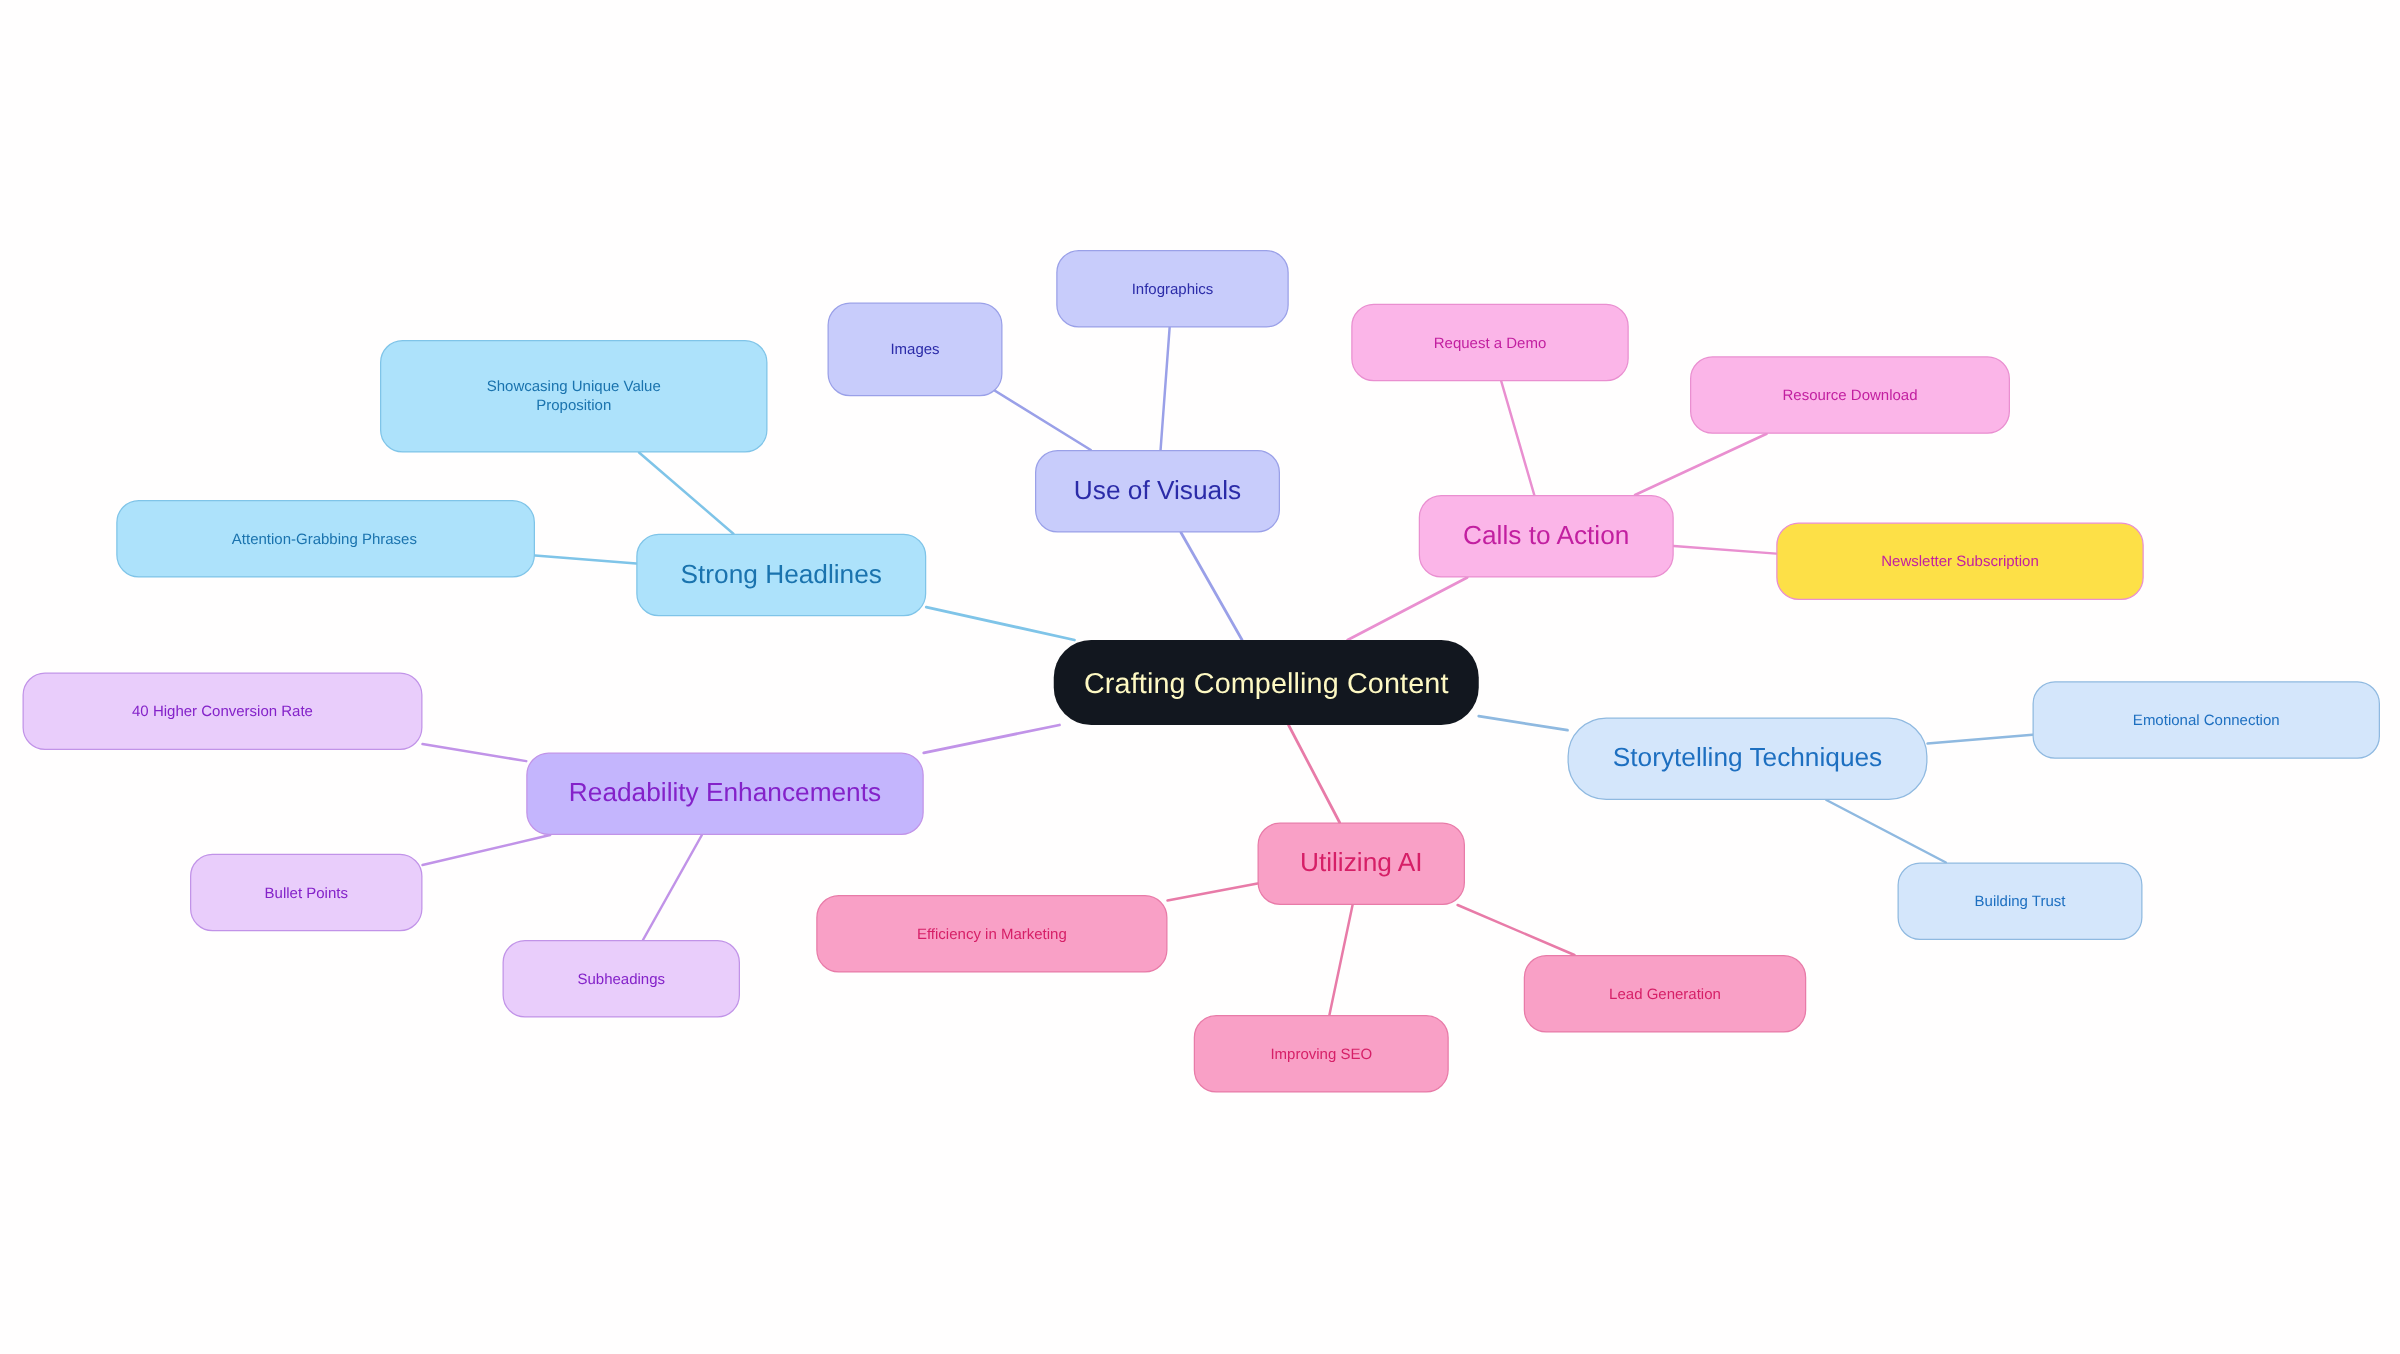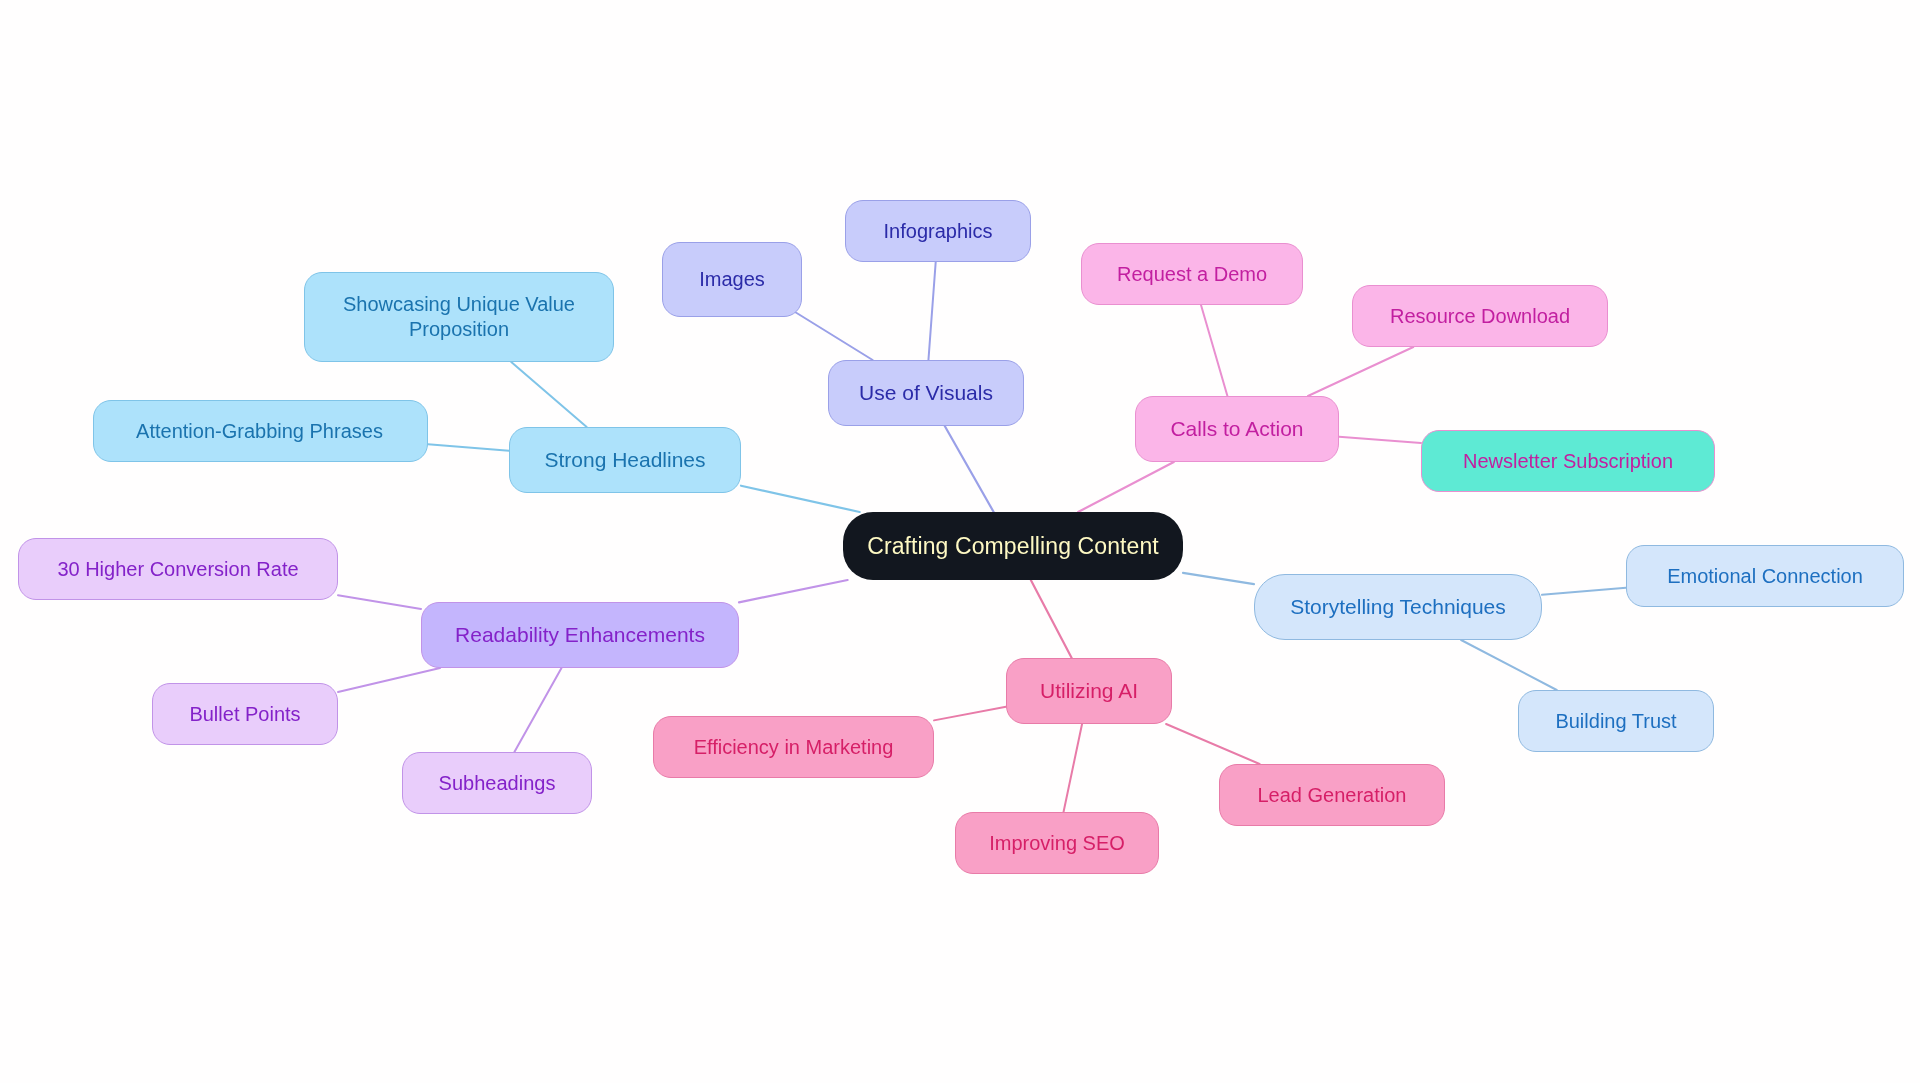--- a/index.html
+++ b/index.html
@@ -39,21 +39,21 @@
     white-space: pre-line;
     padding: 0 14px;
   }
   .node.root {
     border-radius: 30px;
     border-width: 0;
     font-size: 23px;
     letter-spacing: 0.1px;
   }
   .node.branch { font-size: 21px; }
-  .node.leaf   { font-size: 20px; }
+  .node.leaf   { font-size: 12px; }
 </style>
 </head>
 <body>
 
 <div id="canvas">
   <svg id="edges" viewBox="0 0 1920 1083" preserveAspectRatio="none">
       <path d="M 859.6046511627907 512 L 741 485.7113402061856" stroke="#7fc4e8" stroke-width="2.2" stroke-linecap="round" fill="none"></path>
       <path d="M 586.6923076923077 427 L 511.23776223776224 362" stroke="#7fc4e8" stroke-width="2" stroke-linecap="round" fill="none"></path>
       <path d="M 509 450.77091906721535 L 428 444.32647462277095" stroke="#7fc4e8" stroke-width="2" stroke-linecap="round" fill="none"></path>
       <path d="M 993.6666666666666 512 L 944.7647058823529 426" stroke="#9aa0e8" stroke-width="2.2" stroke-linecap="round" fill="none"></path>
@@ -80,26 +80,26 @@
       <div class="node branch" style="left: 509px; top: 427px; width: 232px; height: 66px; background: rgb(173, 226, 251); border-color: rgb(127, 196, 232); color: rgb(26, 115, 174);">Strong Headlines</div>
       <div class="node leaf" style="left: 304px; top: 272px; width: 310px; height: 90px; background: rgb(173, 226, 251); border-color: rgb(127, 196, 232); color: rgb(26, 115, 174);">Showcasing Unique Value
 Proposition</div>
       <div class="node leaf" style="left: 93px; top: 400px; width: 335px; height: 62px; background: rgb(173, 226, 251); border-color: rgb(127, 196, 232); color: rgb(26, 115, 174); padding-left: 12px;">Attention-Grabbing Phrases</div>
       <div class="node branch" style="left: 828px; top: 360px; width: 196px; height: 66px; background: rgb(200, 204, 251); border-color: rgb(154, 160, 232); color: rgb(43, 43, 168);">Use of Visuals</div>
       <div class="node leaf" style="left: 845px; top: 200px; width: 186px; height: 62px; background: rgb(200, 204, 251); border-color: rgb(154, 160, 232); color: rgb(43, 43, 168);">Infographics</div>
       <div class="node leaf" style="left: 662px; top: 242px; width: 140px; height: 75px; background: rgb(200, 204, 251); border-color: rgb(154, 160, 232); color: rgb(43, 43, 168);">Images</div>
       <div class="node branch" style="left: 1135px; top: 396px; width: 204px; height: 66px; background: rgb(251, 181, 232); border-color: rgb(233, 143, 208); color: rgb(194, 31, 160);">Calls to Action</div>
       <div class="node leaf" style="left: 1081px; top: 243px; width: 222px; height: 62px; background: rgb(251, 181, 232); border-color: rgb(233, 143, 208); color: rgb(194, 31, 160);">Request a Demo</div>
       <div class="node leaf" style="left: 1352px; top: 285px; width: 256px; height: 62px; background: rgb(251, 181, 232); border-color: rgb(233, 143, 208); color: rgb(194, 31, 160);">Resource Download</div>
-      <div class="node leaf" style="left: 1421px; top: 430px; width: 294px; height: 62px; background: #5eead4; border-color: rgb(233, 143, 208); color: rgb(194, 31, 160);">Newsletter Subscription</div>
+      <div class="node leaf" style="left: 1421px; top: 418px; width: 294px; height: 62px; background: #fde047; border-color: rgb(233, 143, 208); color: rgb(194, 31, 160);">Newsletter Subscription</div>
       <div class="node branch" style="left: 1254px; top: 574px; width: 288px; height: 66px; background: rgb(212, 230, 251); border-color: rgb(143, 185, 224); color: rgb(29, 111, 192); border-radius: 31px;">Storytelling Techniques</div>
       <div class="node leaf" style="left: 1626px; top: 545px; width: 278px; height: 62px; background: rgb(212, 230, 251); border-color: rgb(143, 185, 224); color: rgb(29, 111, 192);">Emotional Connection</div>
       <div class="node leaf" style="left: 1518px; top: 690px; width: 196px; height: 62px; background: rgb(212, 230, 251); border-color: rgb(143, 185, 224); color: rgb(29, 111, 192);">Building Trust</div>
       <div class="node branch" style="left: 1006px; top: 658px; width: 166px; height: 66px; background: rgb(249, 160, 198); border-color: rgb(232, 123, 168); color: rgb(214, 31, 103);">Utilizing AI</div>
       <div class="node leaf" style="left: 653px; top: 716px; width: 281px; height: 62px; background: rgb(249, 160, 198); border-color: rgb(232, 123, 168); color: rgb(214, 31, 103); text-align: right;">Efficiency in Marketing</div>
       <div class="node leaf" style="left: 1219px; top: 764px; width: 226px; height: 62px; background: rgb(249, 160, 198); border-color: rgb(232, 123, 168); color: rgb(214, 31, 103);">Lead Generation</div>
       <div class="node leaf" style="left: 955px; top: 812px; width: 204px; height: 62px; background: rgb(249, 160, 198); border-color: rgb(232, 123, 168); color: rgb(214, 31, 103);">Improving SEO</div>
       <div class="node branch" style="left: 421px; top: 602px; width: 318px; height: 66px; background: #c4b5fd; border-color: rgb(193, 147, 232); color: rgb(132, 34, 201);">Readability Enhancements</div>
-      <div class="node leaf" style="left: 18px; top: 538px; width: 320px; height: 62px; background: rgb(233, 205, 251); border-color: rgb(193, 147, 232); color: rgb(132, 34, 201);">30 Higher Conversion Rate</div>
+      <div class="node leaf" style="left: 18px; top: 538px; width: 320px; height: 62px; background: rgb(233, 205, 251); border-color: rgb(193, 147, 232); color: rgb(132, 34, 201);">40 Higher Conversion Rate</div>
       <div class="node leaf" style="left: 152px; top: 683px; width: 186px; height: 62px; background: rgb(233, 205, 251); border-color: rgb(193, 147, 232); color: rgb(132, 34, 201);">Bullet Points</div>
       <div class="node leaf" style="left: 402px; top: 752px; width: 190px; height: 62px; background: rgb(233, 205, 251); border-color: rgb(193, 147, 232); color: rgb(132, 34, 201);">Subheadings</div>
     </div>
 </div>
 
 </body></html>

